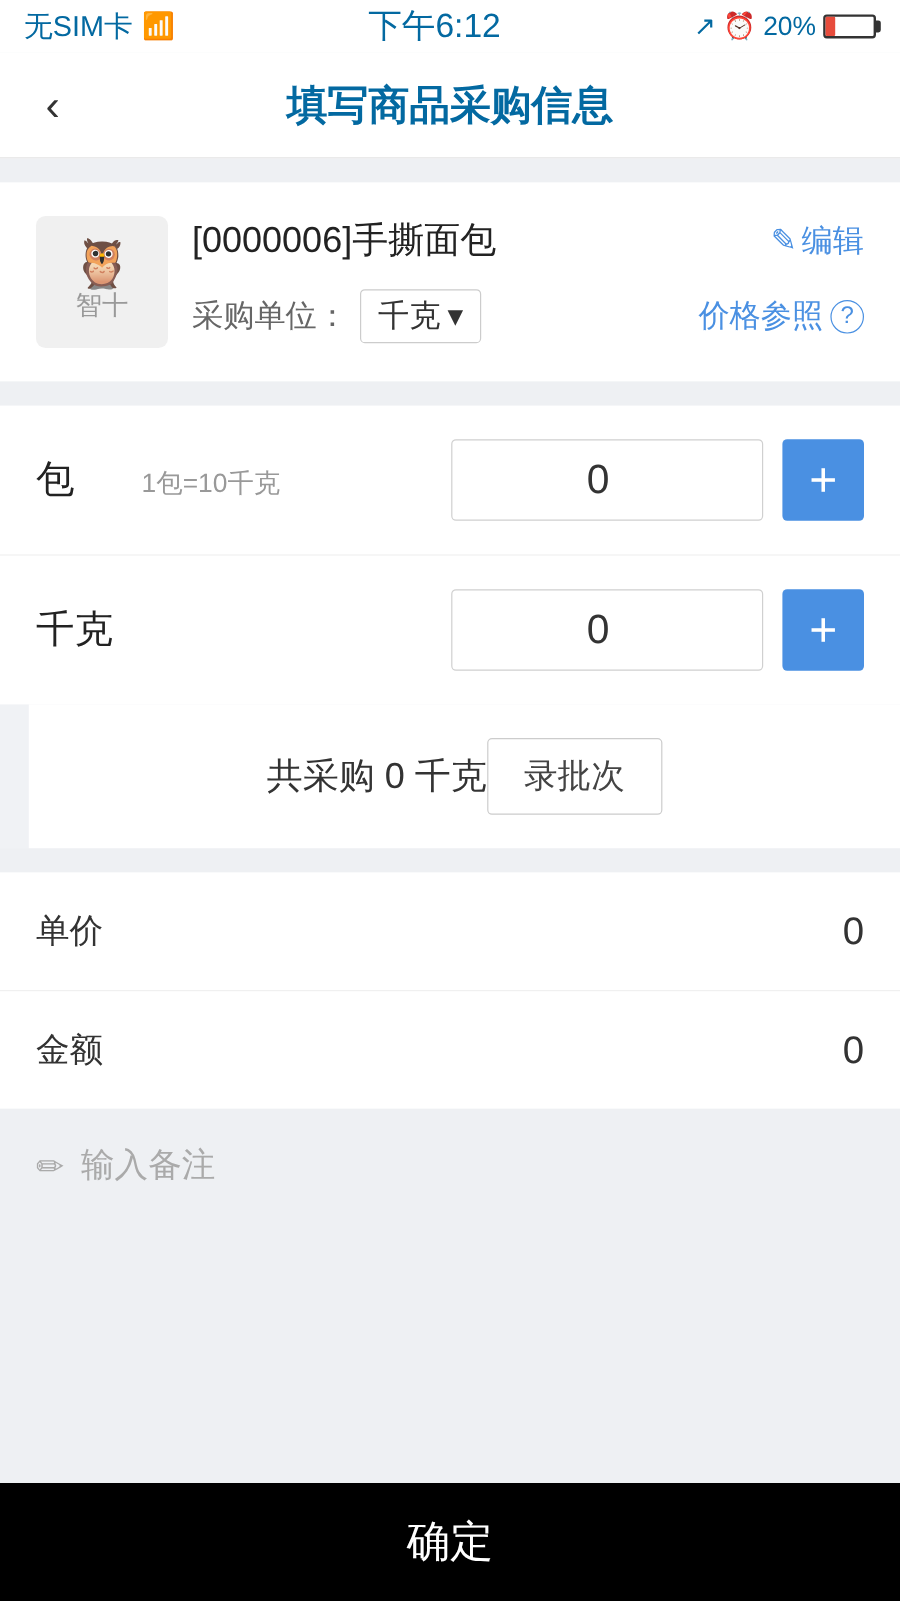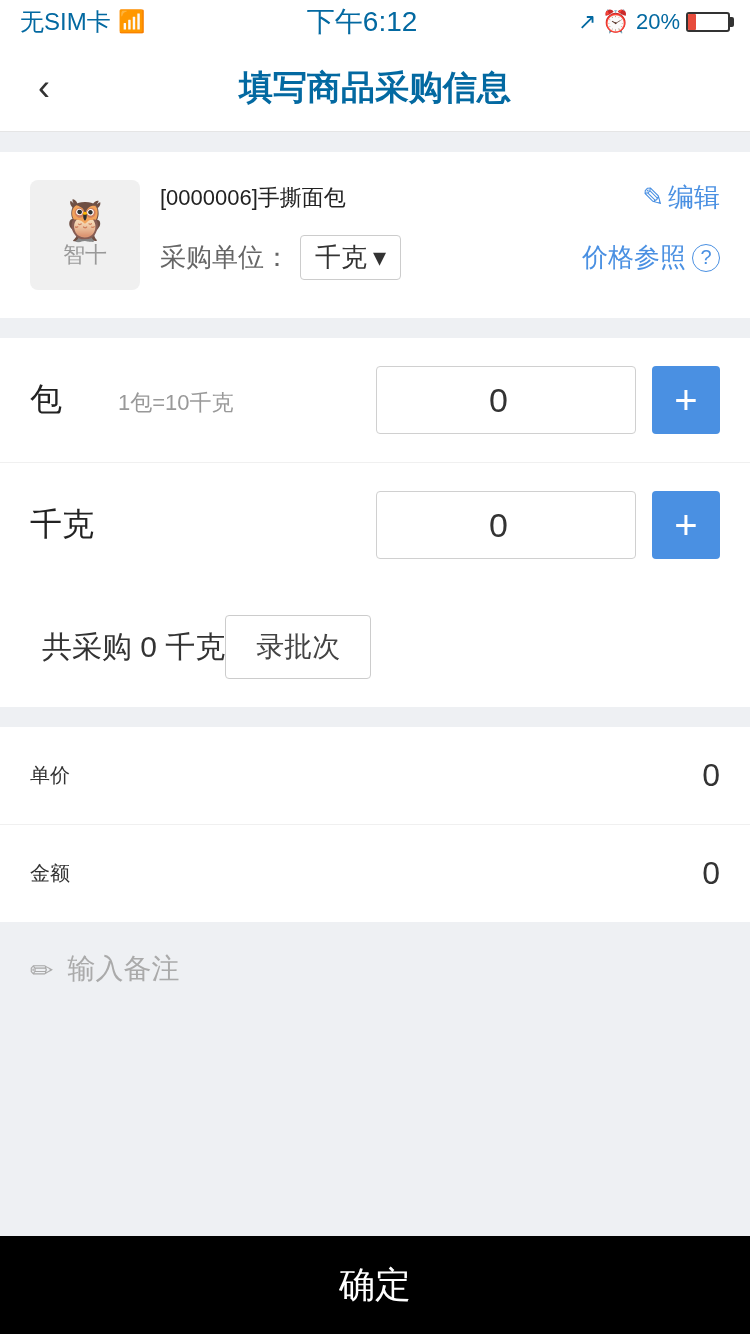--- a/index.html
+++ b/index.html
@@ -110,21 +110,21 @@
       font-size: 40px;
       line-height: 1;
     }
     .product-info { flex: 1; }
     .product-name-row {
       display: flex;
       align-items: center;
       justify-content: space-between;
     }
     .product-name {
-      font-size: 22px;
+      font-size: 30px;
       font-weight: 500;
       color: #222;
     }
     .edit-btn {
       display: flex;
       align-items: center;
       gap: 4px;
       font-size: 26px;
       color: #4a90e2;
       cursor: pointer;
@@ -220,22 +220,23 @@
       justify-content: center;
       cursor: pointer;
       flex-shrink: 0;
     }
 
     
     .summary-row {
       background: #fff;
       display: flex;
       align-items: center;
-      justify-content: flex-start;
+      justify-content: center;
       padding: 28px 42px;
+      margin-left: 24px;
     }
     .summary-text {
       font-size: 30px;
       color: #333;
     }
     .batch-btn {
       border: 1.5px solid #ccc;
       border-radius: 4px;
       padding: 12px 30px;
       font-size: 28px;
@@ -251,21 +252,21 @@
     }
     .price-row {
       display: flex;
       align-items: center;
       justify-content: space-between;
       padding: 30px 30px;
       border-bottom: 1px solid #f0f0f0;
     }
     .price-row:last-child { border-bottom: none; }
     .price-label {
-      font-size: 20px;
+      font-size: 28px;
       color: #333;
     }
     .price-value {
       font-size: 32px;
       color: #333;
     }
 
     
     .note-area {
       background: #eef0f3;

